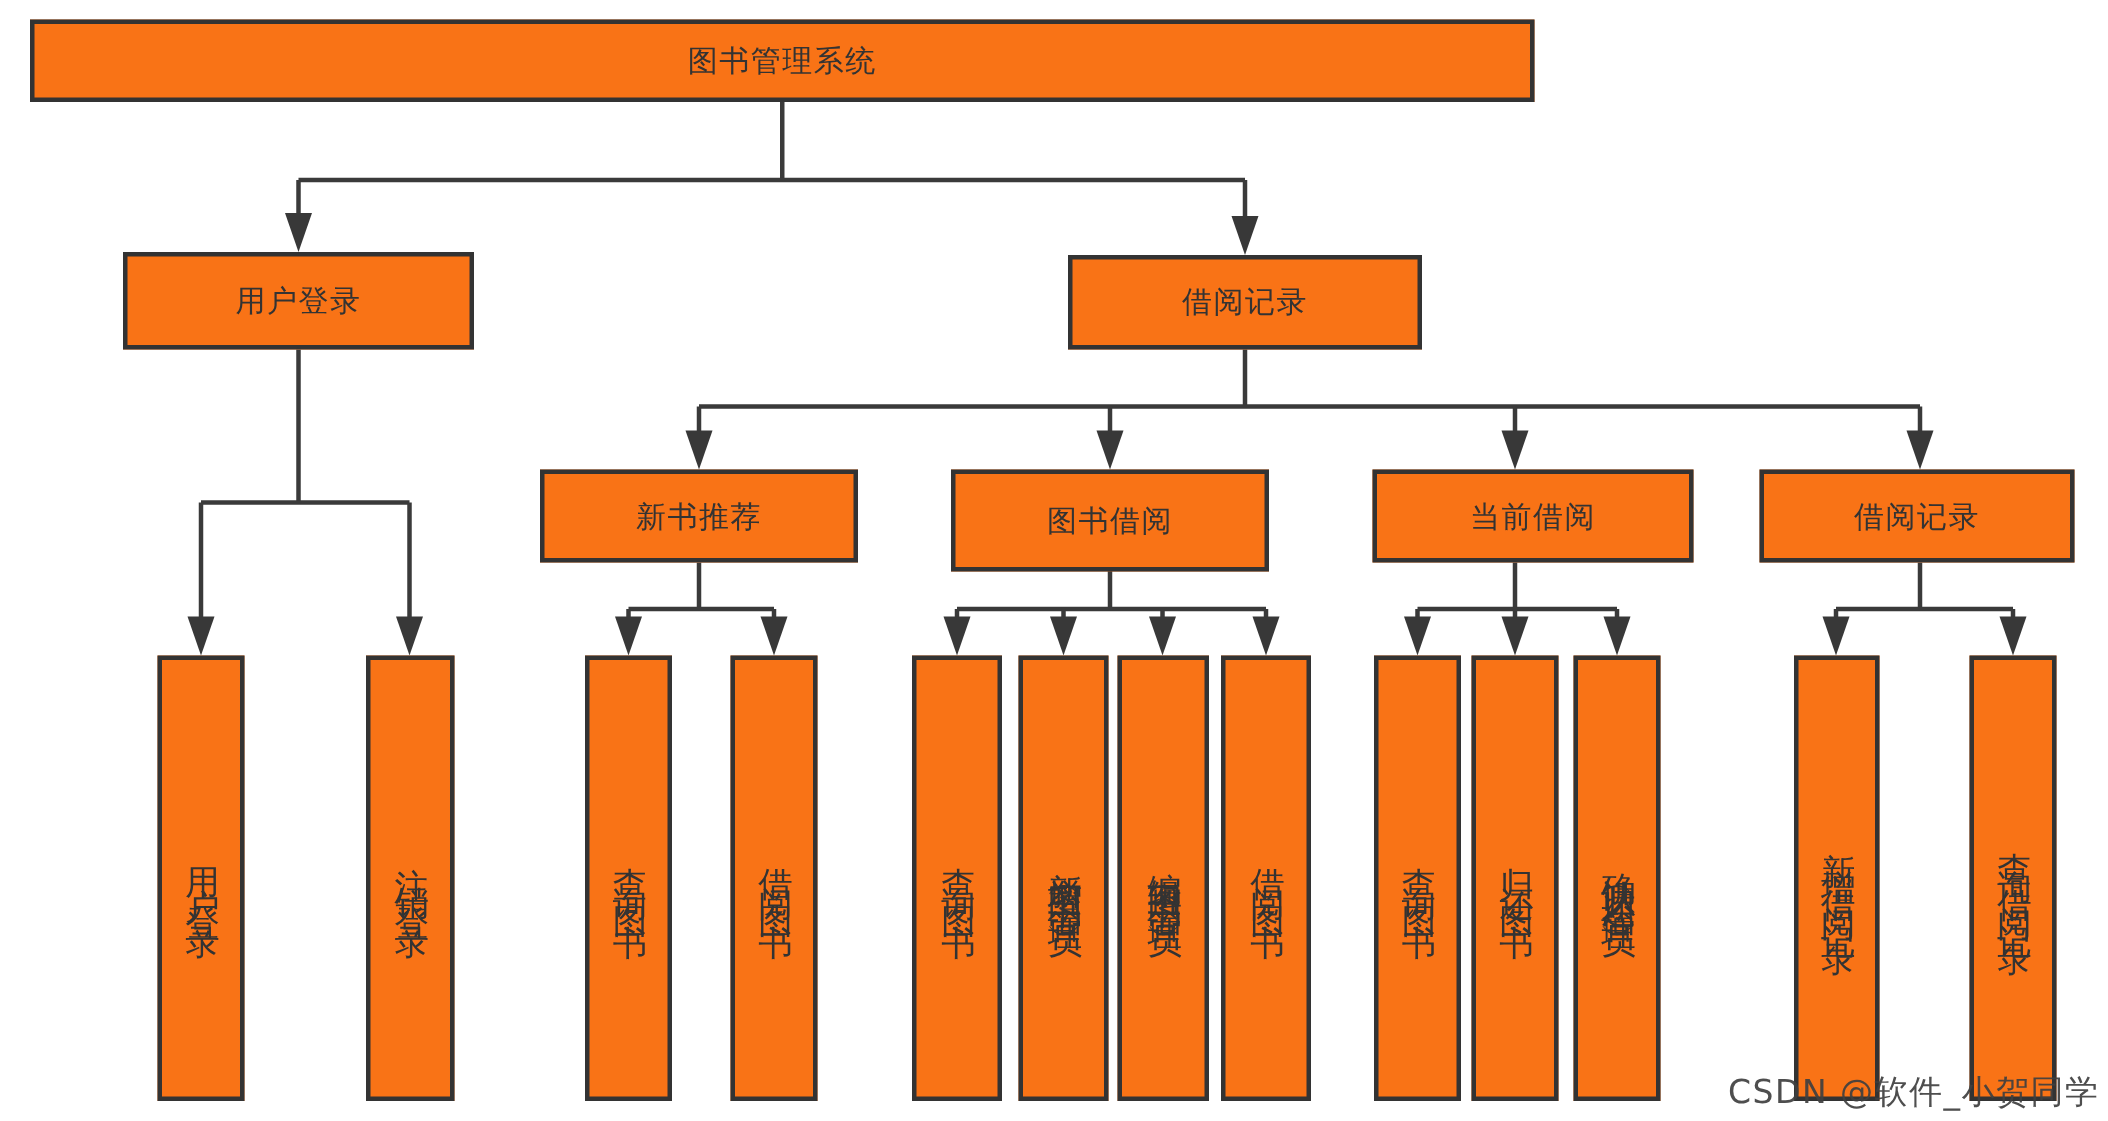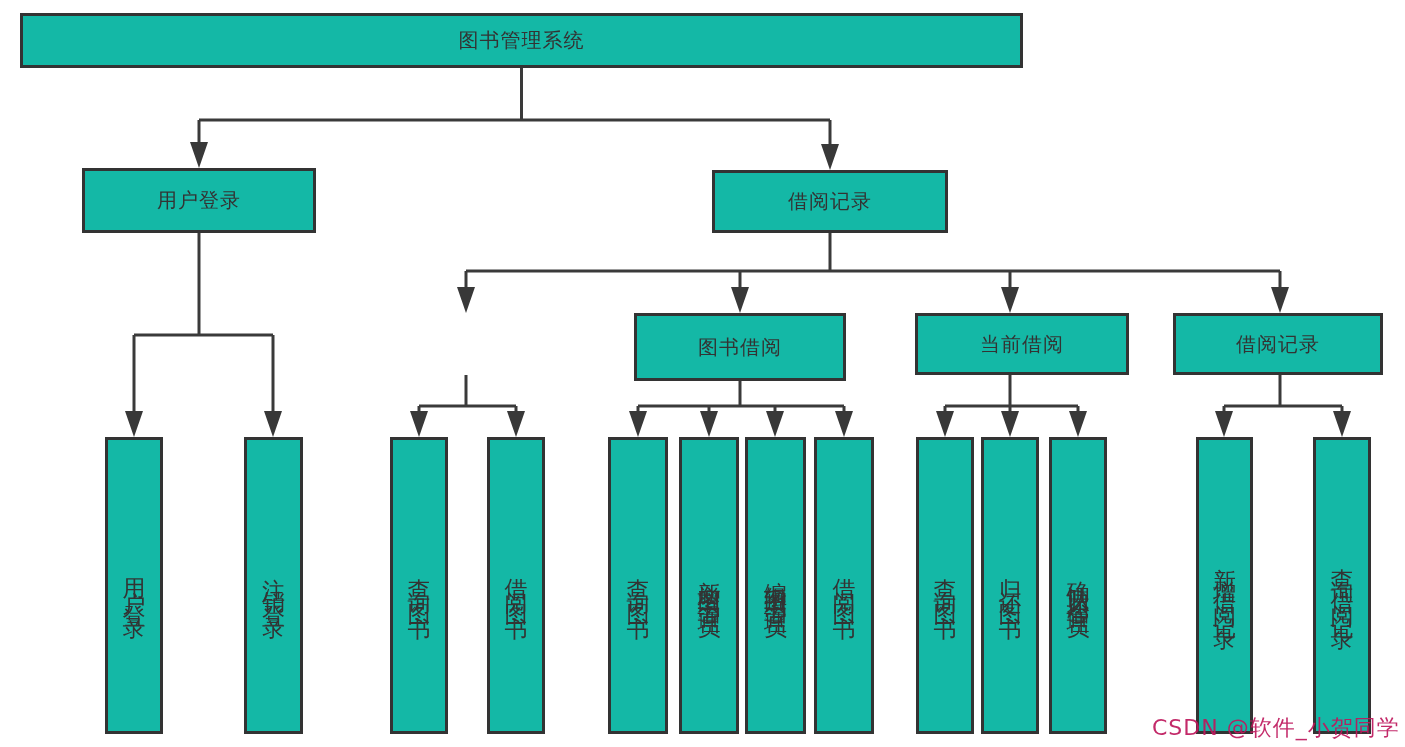--- a/index.html
+++ b/index.html
@@ -18,21 +18,21 @@
   #connectors {
     position: absolute;
     left: 0; top: 0;
     width: 1405px; height: 747px;
     z-index: 0;
   }
   .box {
     position: absolute;
     box-sizing: border-box;
     border: 3px solid #333333;
-    background: #14b8a6;
+    background: #f97316;
     color: #333333;
     display: flex;
     align-items: center;
     justify-content: center;
     z-index: 1;
   }
   .hbox { font-size: 20px; letter-spacing: 1px; }
   .vbox { font-size: 23px; }
   .vbox .vtext {
     writing-mode: vertical-rl;
@@ -42,21 +42,21 @@
     white-space: nowrap;
   }
   .vbox.long .vtext { letter-spacing: 5px; }
   .vbox.mid  .vtext { letter-spacing: 12px; }
   #watermark {
     position: absolute;
     left: 1152px;
     top: 713px;
     z-index: 2;
     font-size: 22px;
-    color: #be185d;
+    color: #404040;
     opacity: 0.92;
     white-space: nowrap;
     letter-spacing: 1px;
   }
   svg path.line {
     stroke: #3a3a3a;
     stroke-width: 3;
     fill: none;
   }
   svg path.arrow {
@@ -135,20 +135,23 @@
     <span>图书管理系统</span>
   </div>
 
   <div class="box hbox" style="left:82px; top:168px; width:234px; height:65px;">
     <span>用户登录</span>
   </div>
   <div class="box hbox" style="left:712px; top:170px; width:236px; height:63px;">
     <span>借阅记录</span>
   </div>
 
+  <div class="box hbox" style="left:360px; top:313px; width:212px; height:62px;">
+    <span>新书推荐</span>
+  </div>
   <div class="box hbox" style="left:634px; top:313px; width:212px; height:68px;text-align:right;">
     <span>图书借阅</span>
   </div>
   <div class="box hbox" style="left:903px; top:313px; width:214px; height:62px;margin-left:12px;">
     <span>当前借阅</span>
   </div>
   <div class="box hbox" style="left:1173px; top:313px; width:210px; height:62px;">
     <span>借阅记录</span>
   </div>
 

